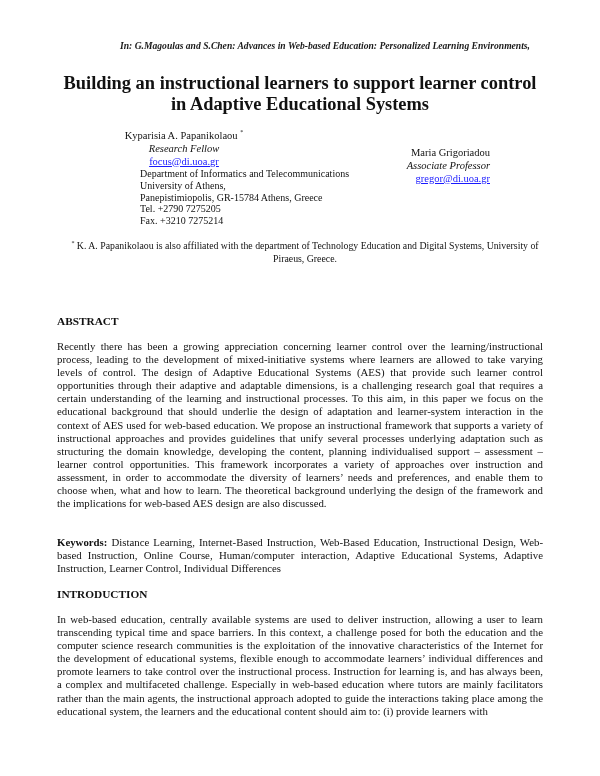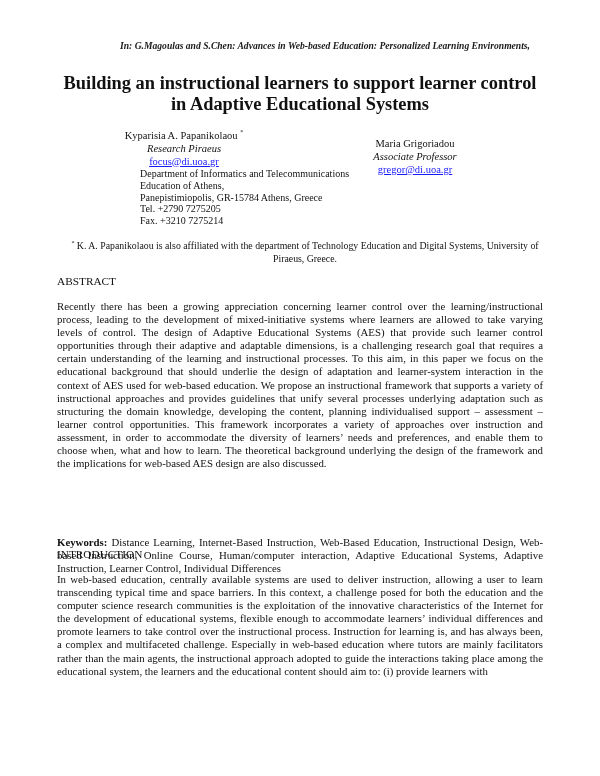--- a/index.html
+++ b/index.html
@@ -18,34 +18,34 @@
       position: absolute; left: 40px; top: 73px; width: 520px;
       text-align: center; font-weight: bold; font-size: 18.4px; line-height: 21px;
     }
     .author {
       position: absolute; text-align: center; font-size: 10.5px; line-height: 13px;
     }
     .author .role { font-style: italic; }
     .author .email { color: #1a1aff; text-decoration: underline; }
     .author sup { font-size: 6px; }
     .author-1 { left: 104px; top: 126px; width: 160px; }
-    .author-2 { left: 340px; top: 137px; width: 150px; }
+    .author-2 { left: 340px; top: 146px; width: 150px; text-align: right; }
     .affil {
       position: absolute; left: 140px; top: 168px; width: 320px;
       text-align: left; font-size: 10px; line-height: 11.8px;
     }
     .footnote {
       position: absolute; left: 60px; top: 237px; width: 490px;
       text-align: center; font-size: 9.8px; line-height: 12.5px;
     }
     .footnote sup { font-size: 6px; }
     .section {
       position: absolute; left: 57px; width: 486px;
     }
-    .heading { font-weight: normal; font-size: 11.3px; line-height: 13px; }
+    .heading { font-weight: bold; font-size: 11.3px; line-height: 13px; margin-top: 40px; }
     .para {
       font-size: 10.8px; line-height: 13.1px; text-align: justify; margin-top: 12px;
     }
     .abstract { top: 275px; }
     .keywords { top: 524px; }
     .keywords .kw-label { font-weight: bold; }
     .intro { top: 548px; }
   </style>
 </head>
 <body>
@@ -56,33 +56,33 @@
     <div>In: G.Magoulas and S.Chen: Advances in Web-based Education: Personalized Learning Environments,</div>
   </div>
 
   <div class="title">
     <div>Building an instructional learners to support learner control</div>
     <div>in Adaptive Educational Systems</div>
   </div>
 
   <div class="author author-1">
     <div><span>Kyparisia A. Papanikolaou</span> <sup>*</sup></div>
-    <div class="role">Research Piraeus</div>
+    <div class="role">Research Fellow</div>
     <div><span class="email">focus@di.uoa.gr</span></div>
   </div>
 
   <div class="author author-2">
     <div>Maria Grigoriadou</div>
     <div class="role">Associate Professor</div>
     <div><span class="email">gregor@di.uoa.gr</span></div>
   </div>
 
   <div class="affil">
     <div>Department of Informatics and Telecommunications</div>
-    <div>Education of Athens,</div>
+    <div>University of Athens,</div>
     <div>Panepistimiopolis, GR-15784 Athens, Greece</div>
     <div>Tel. +2790 7275205</div>
     <div>Fax. +3210 7275214</div>
   </div>
 
   <div class="footnote"><sup>*</sup><span> K. A. Papanikolaou is also affiliated with the department of Technology Education and Digital Systems, University of Piraeus, Greece.</span></div>
 
   <div class="section abstract">
     <div class="heading">ABSTRACT</div>
     <div class="para">Recently there has been a growing appreciation concerning learner control over the learning/instructional process, leading to the development of mixed-initiative systems where learners are allowed to take varying levels of control. The design of Adaptive Educational Systems (AES) that provide such learner control opportunities through their adaptive and adaptable dimensions, is a challenging research goal that requires a certain understanding of the learning and instructional processes. To this aim, in this paper we focus on the educational background that should underlie the design of adaptation and learner-system interaction in the context of AES used for web-based education. We propose an instructional framework that supports a variety of instructional approaches and provides guidelines that unify several processes underlying adaptation such as structuring the domain knowledge, developing the content, planning individualised support – assessment – learner control opportunities. This framework incorporates a variety of approaches over instruction and assessment, in order to accommodate the diversity of learners’ needs and preferences, and enable them to choose when, what and how to learn. The theoretical background underlying the design of the framework and the implications for web-based AES design are also discussed.</div>

